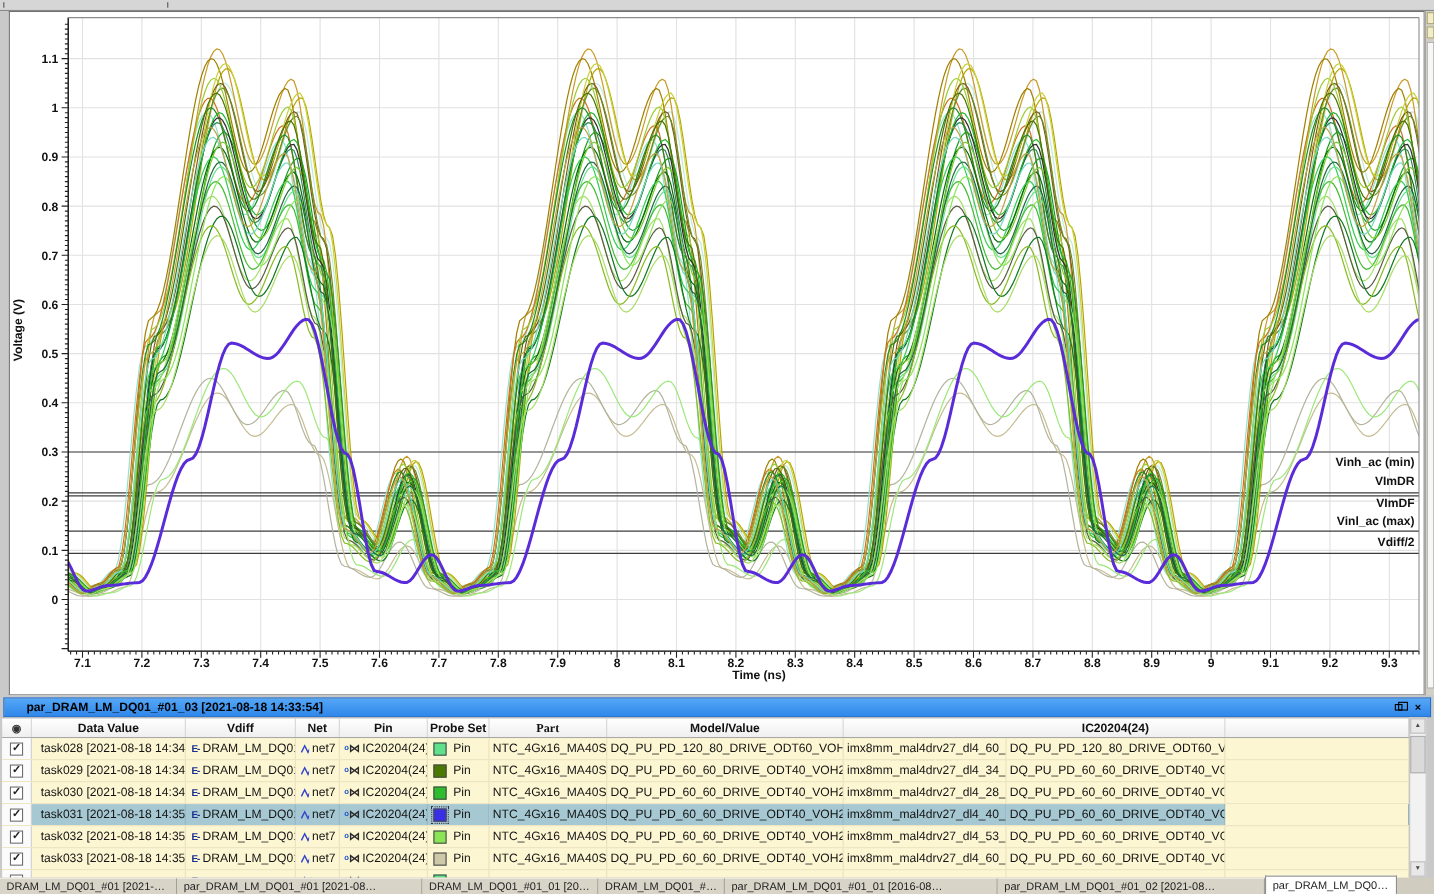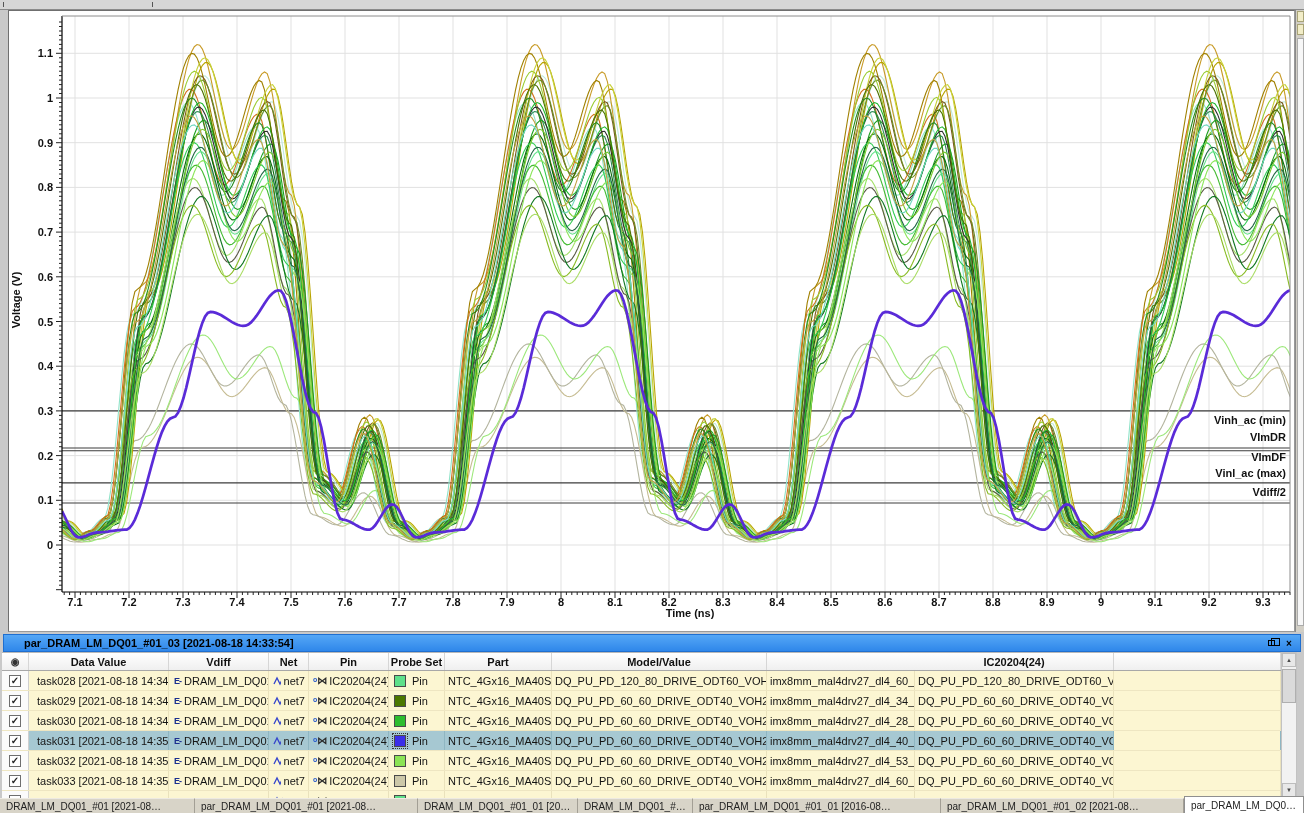--- a/index.html
+++ b/index.html
@@ -602,21 +602,21 @@
 
 <div id="grid-header" class="abs">
     <div class="hcell" style="width: 27px;">
       <span class="eye">◉</span>
     </div>
     <div class="hcell" style="width: 140px;">Data Value</div>
     <div class="hcell" style="width: 100px;">Vdiff</div>
     <div class="hcell" style="width: 40px;">Net</div>
     <div class="hcell" style="width: 80px;">Pin</div>
     <div class="hcell" style="width: 56px;">Probe Set</div>
-    <div class="hcell" style="width: 107px;">Part</div>
+    <div class="hcell" style="width: 107px; font-family: Liberation Serif, serif;">Part</div>
     <div class="hcell" style="width: 215px;">Model/Value</div>
     <div class="hcell" style="width: 148px; margin-top: 32px;">IC20001(B5)</div>
     <div class="hcell" style="width: 199px;">IC20204(24)</div>
     <div class="hcell" style="width: 167px;"></div>
   </div>
 <div id="grid-body" class="abs">
     <div class="grow">
       <div class="cell c-eye" style="width: 27px;">
         <span class="cbx">✓</span>
       </div>
@@ -747,20 +747,20 @@
     </div>
   </div>
 
 <div id="vscroll" class="abs">
   <div id="sb-up" class="sb-btn">▲</div>
   <div id="sb-thumb"></div>
   <div id="sb-down" class="sb-btn">▼</div>
 </div>
 
 <div id="tab-bar" class="abs">
-    <div class="tab" style="width: 195px;">DRAM_LM_DQ01_#01 [2021-08…</div>
+    <div class="tab" style="width: 161px;">DRAM_LM_DQ01_#01 [2021-08…</div>
     <div class="tab" style="width: 223px;">par_DRAM_LM_DQ01_#01 [2021-08…</div>
     <div class="tab" style="width: 160px;">DRAM_LM_DQ01_#01_01 [2021-08…</div>
     <div class="tab" style="width: 115px;">DRAM_LM_DQ01_#01_02 [2021-08…</div>
     <div class="tab" style="width: 248px;">par_DRAM_LM_DQ01_#01_01 [2016-08…</div>
     <div class="tab" style="width: 243px;">par_DRAM_LM_DQ01_#01_02 [2021-08…</div>
     <div class="tab active" style="width: 120px;">par_DRAM_LM_DQ01_#01_03 [2021-08…</div>
   </div>
 
 </body></html>

